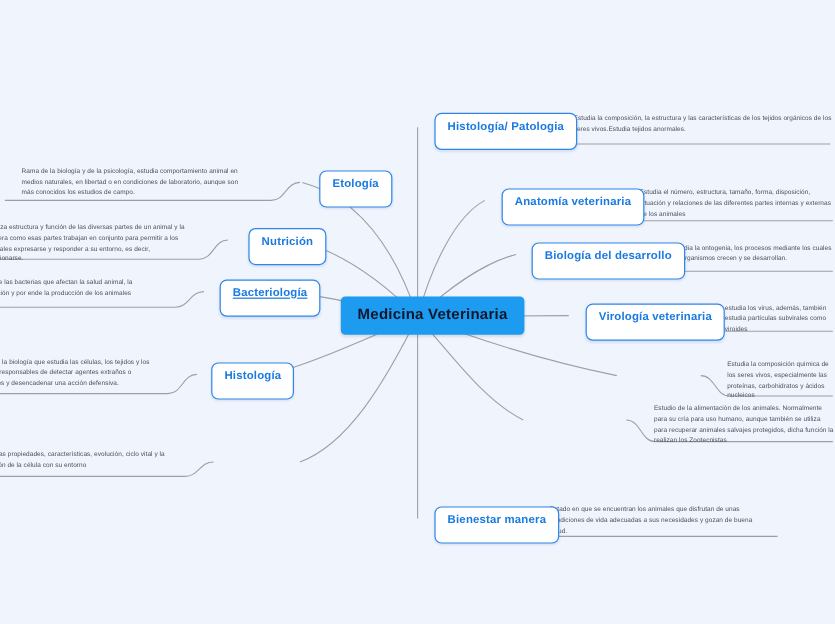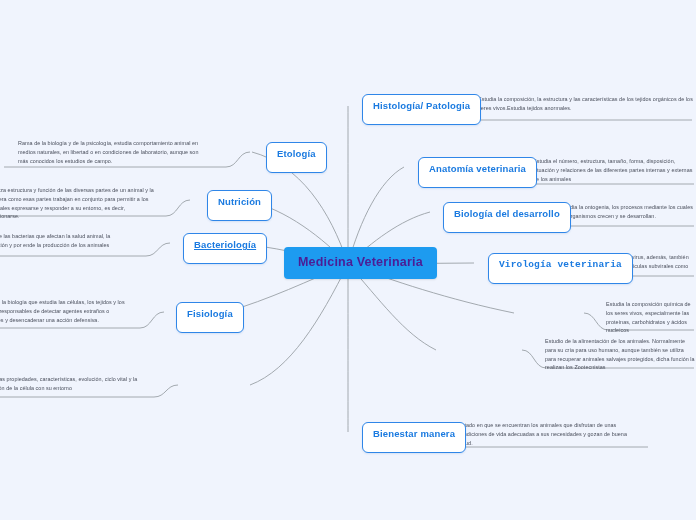--- a/index.html
+++ b/index.html
@@ -30,21 +30,21 @@
     pointer-events: none;
   }
   .node {
     position: absolute;
     z-index: 3;
     box-sizing: border-box;
     white-space: nowrap;
   }
   .central-node {
     background: #1d9bf0;
-    color: #4c1d95;
+    color: #0f172a;
     font-size: 12.5px;
     font-weight: bold;
     letter-spacing: 0.2px;
     border-radius: 4px;
     padding: 9px 14px 10px 14px;
     line-height: 1;
     text-align: center;
     box-shadow: 0 1px 2px rgba(0,0,0,0.10);
   }
   .branch-node {
@@ -109,27 +109,27 @@
       <path d="M164 312 C 152 312, 152 328, 140 328 L 0 328"></path>
       <path d="M178 385 C 166 385, 166 397, 154 397 L 0 397"></path>
     </g>
   </svg>
 
   <div class="node central-node" style="left:284px; top:247px;">Medicina Veterinaria</div>
 
   <div class="node branch-node" style="left:349px; top:94px;">Histología/ Patologia</div>
   <div class="node branch-node" style="left:405px; top:157px;">Anatomía veterinaria</div>
   <div class="node branch-node" style="left:430px; top:202px;">Biología del desarrollo</div>
-  <div class="node branch-node" style="left:475px; top:253px;font-family:Liberation Mono, monospace;">Virología veterinaria</div>
+  <div class="node branch-node" style="left:475px; top:253px;">Virología veterinaria</div>
   <div class="node branch-node" style="left:349px; top:422px;">Bienestar manera</div>
 
   <div class="node branch-node" style="left:253px; top:142px;">Etología</div>
   <div class="node branch-node" style="left:194px; top:190px;">Nutrición</div>
   <div class="node branch-node" style="left:170px; top:233px;text-decoration:underline;">Bacteriología</div>
-  <div class="node branch-node" style="left:163px; top:302px;">Fisiología</div>
+  <div class="node branch-node" style="left:163px; top:302px;">Histología</div>
 
   <div class="desc right" style="left:478px; top:95px; width:218px;">Estudia la composición, la estructura y las características de los tejidos orgánicos de los seres vivos.Estudia tejidos anormales.</div>
   <div class="desc right" style="left:533px; top:157px; width:163px;">Estudia el número, estructura, tamaño, forma, disposición, situación y relaciones de las diferentes partes internas y externas de los animales</div>
   <div class="desc right" style="left:559px; top:203px; width:137px;">Estudia la ontogenia, los procesos mediante los cuales los organismos crecen y se desarrollan.</div>
   <div class="desc right" style="left:604px; top:253px; width:92px;">estudia los virus, además, también estudia partículas subvirales como viroides</div>
   <div class="desc right" style="left:606px; top:300px; width:90px;">Estudia la composición química de los seres vivos, especialmente las proteínas, carbohidratos y ácidos nucleicos</div>
   <div class="desc right" style="left:545px; top:337px; width:151px;">Estudio de la alimentación de los animales. Normalmente para su cría para uso humano, aunque también se utiliza para recuperar animales salvajes protegidos, dicha función la realizan los Zootecnistas</div>
   <div class="desc right" style="left:458px; top:421px; width:172px;">Estado en que se encuentran los animales que disfrutan de unas condiciones de vida adecuadas a sus necesidades y gozan de buena salud.</div>
 
   <div class="desc left" style="left:18px; top:139px; width:186px;">Rama de la biología y de la psicología, estudia comportamiento animal en medios naturales,  en libertad o en condiciones de laboratorio, aunque son más conocidos los estudios de campo.</div>

